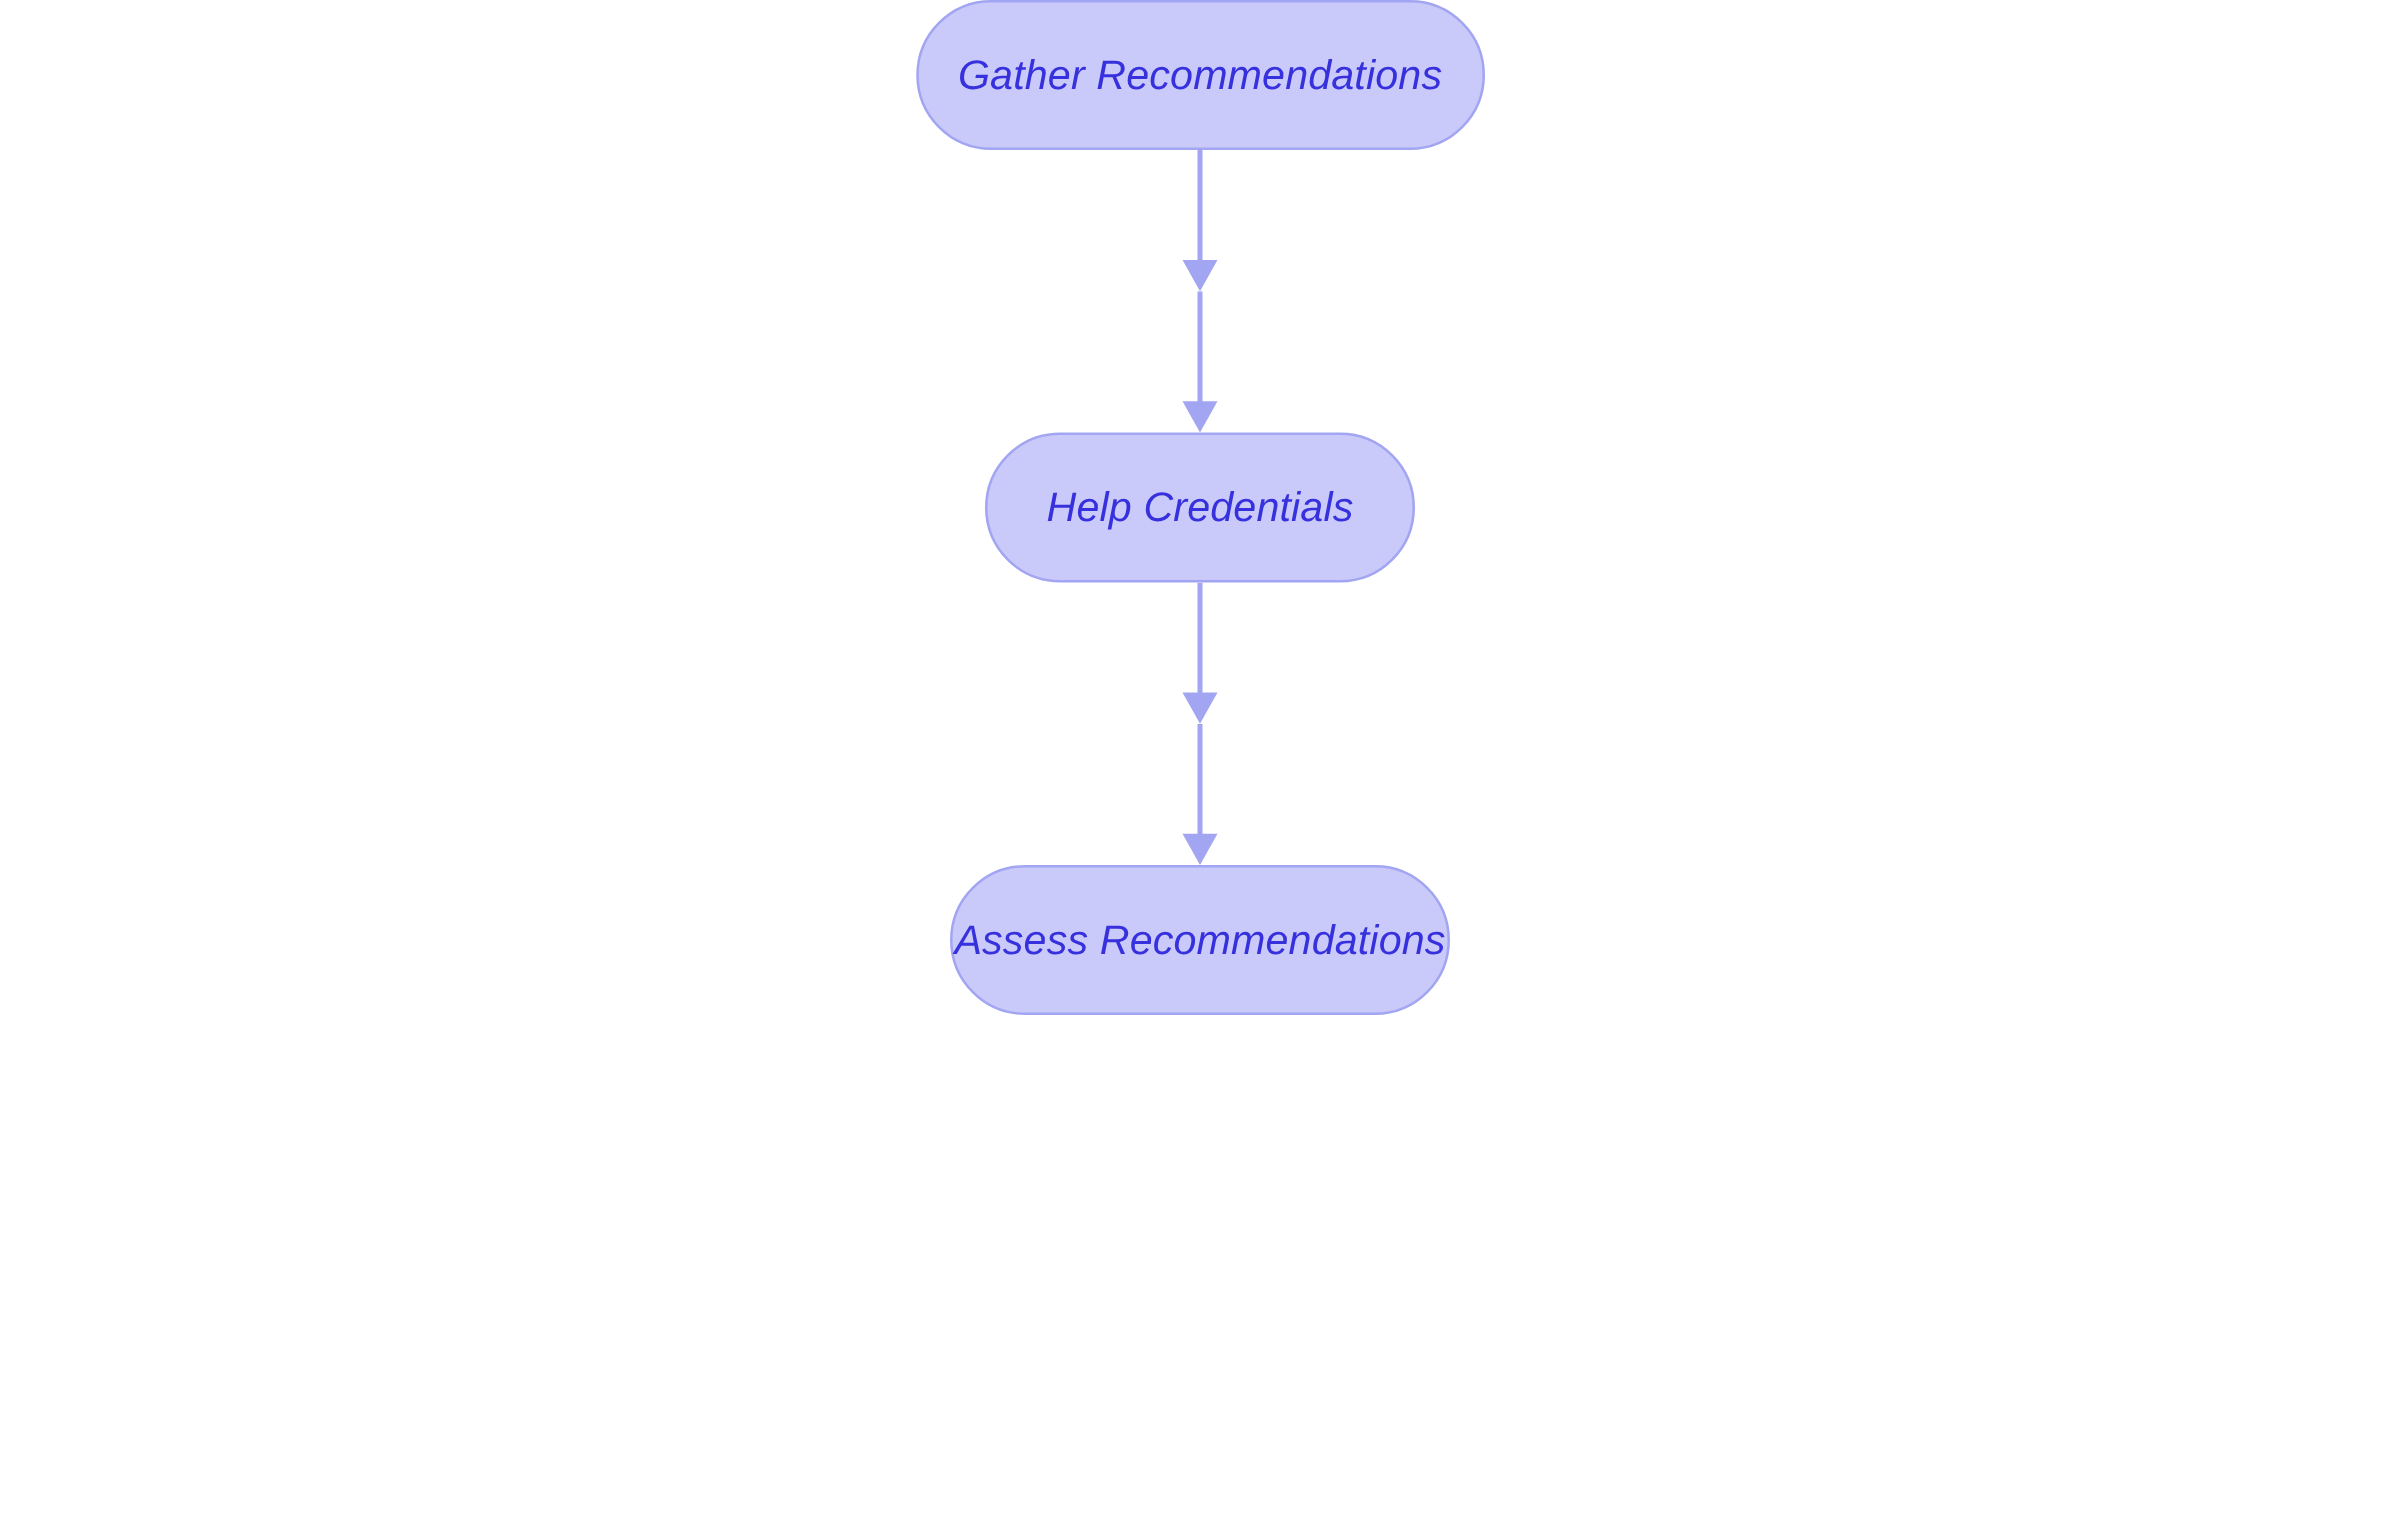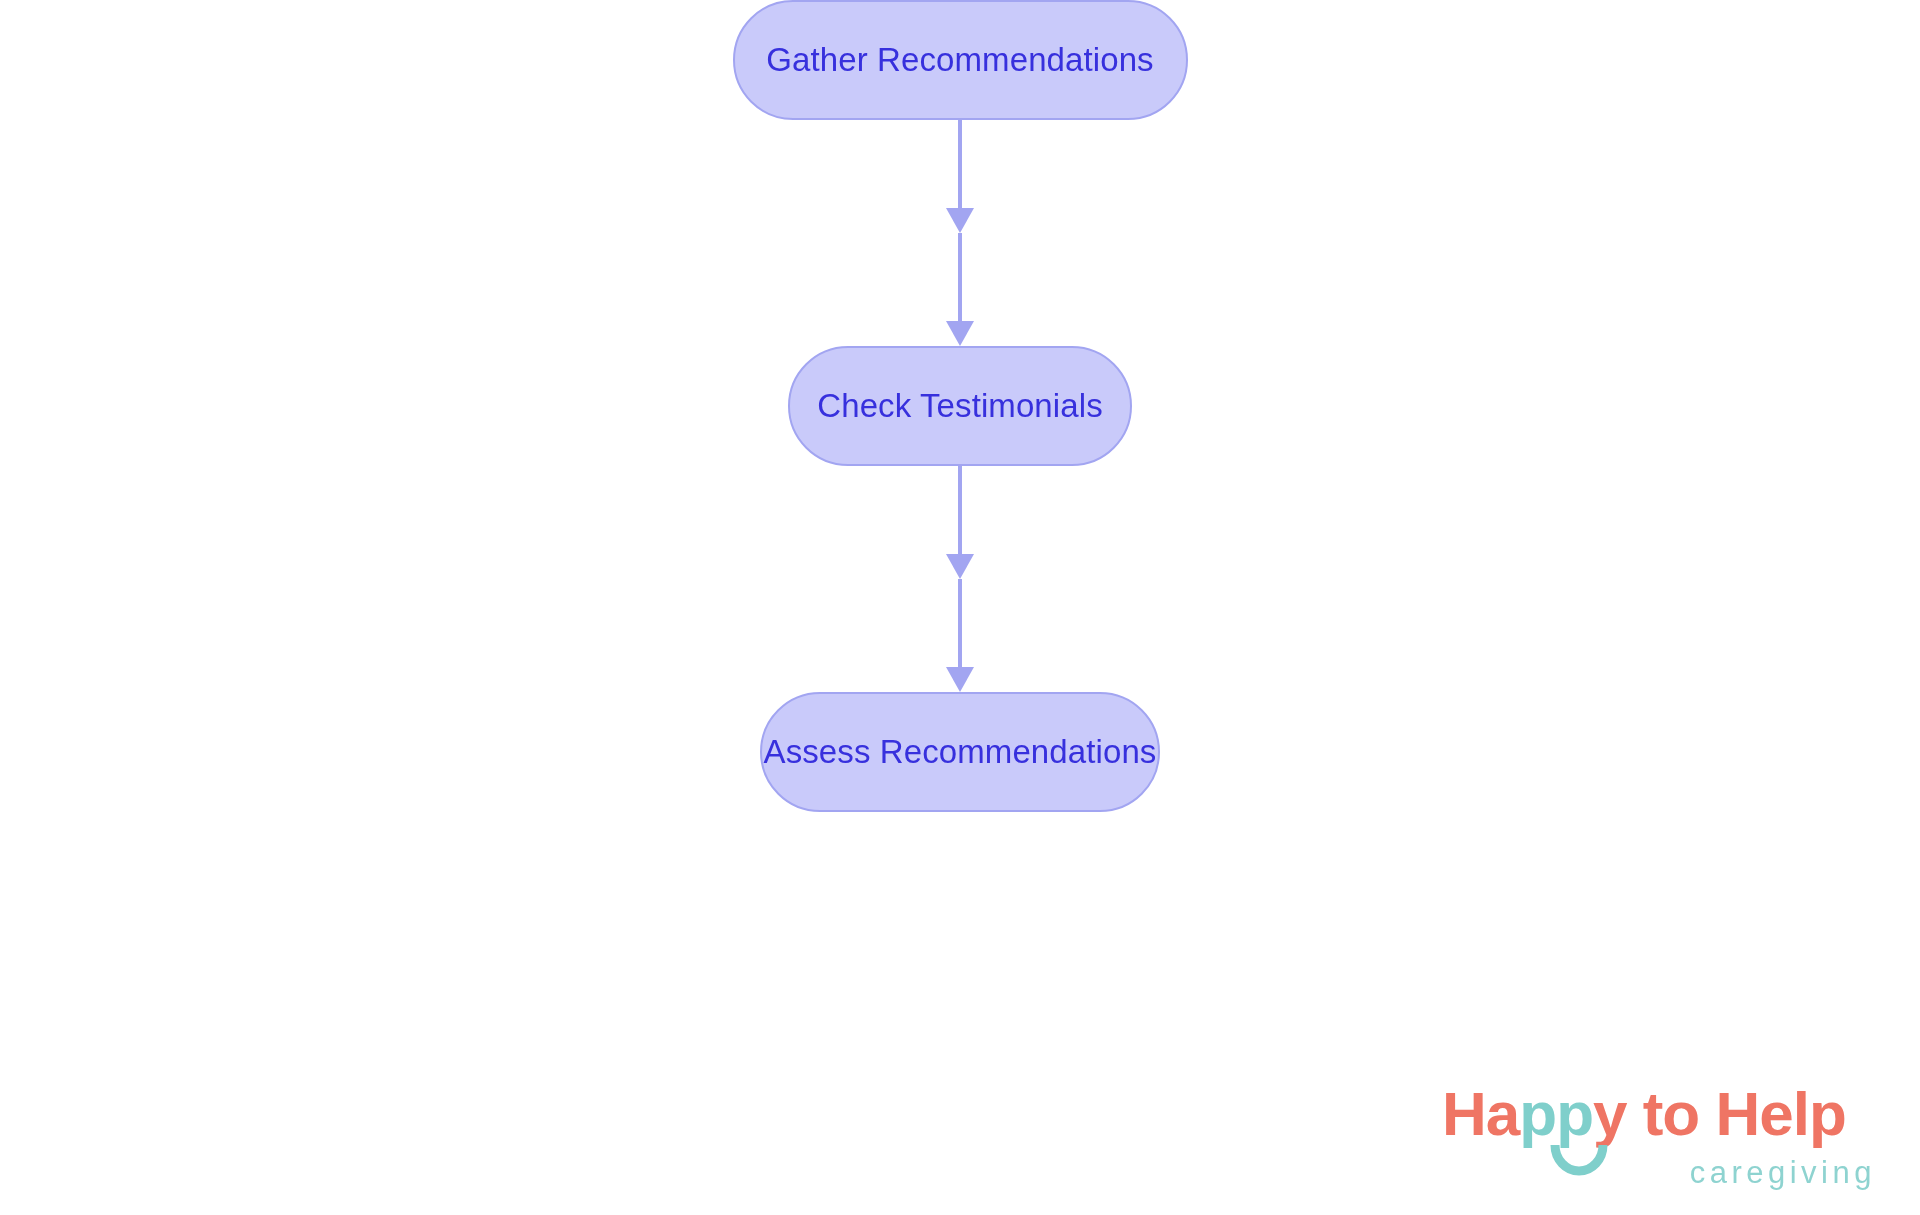--- a/index.html
+++ b/index.html
@@ -14,20 +14,21 @@
     height: 1215px;
     overflow: hidden;
     position: relative;
   }
 
   #canvas {
     position: absolute;
     inset: 0;
     width: 1920px;
     height: 1215px;
+    font-style: italic;
   }
 
   
   .flow {
     position: absolute;
     left: 0;
     top: 0;
     width: 1920px;
     height: 1075px;
     display: flex;
@@ -115,41 +116,34 @@
       <polygon points="6,88 34,88 20,113" fill="#a2a5f1"></polygon>
     </svg>
 
 
     <svg class="connector" viewBox="0 0 40 113" xmlns="http://www.w3.org/2000/svg">
       <line x1="20" y1="0" x2="20" y2="90" stroke="#a2a5f1" stroke-width="4"></line>
       <polygon points="6,88 34,88 20,113" fill="#a2a5f1"></polygon>
     </svg>
 
     <div class="node" style="width: 344px;">
-      <span>Check Testimonials</span>
+      <span>Help Credentials</span>
     </div>
 
     <svg class="connector" viewBox="0 0 40 113" xmlns="http://www.w3.org/2000/svg">
       <line x1="20" y1="0" x2="20" y2="90" stroke="#a2a5f1" stroke-width="4"></line>
       <polygon points="6,88 34,88 20,113" fill="#a2a5f1"></polygon>
     </svg>
 
 
     <svg class="connector" viewBox="0 0 40 113" xmlns="http://www.w3.org/2000/svg">
       <line x1="20" y1="0" x2="20" y2="90" stroke="#a2a5f1" stroke-width="4"></line>
       <polygon points="6,88 34,88 20,113" fill="#a2a5f1"></polygon>
     </svg>
 
     <div class="node" style="width: 400px;">
       <span>Assess Recommendations</span>
     </div>
 
   </div>
 
-  <div class="logo">
-    <div class="logo-wordmark"><span>Ha</span><span class="logo-teal-letters">pp</span><span>y to Help</span></div>
-    <svg class="logo-smile" viewBox="0 0 58 34" xmlns="http://www.w3.org/2000/svg">
-      <path d="M5 0 A24 26 0 0 0 53 0" fill="none" stroke="#7fcfcb" stroke-width="9" stroke-linecap="butt"></path>
-    </svg>
-    <div class="logo-sub">caregiving</div>
-  </div>
 
 </div>
 
 </body></html>

